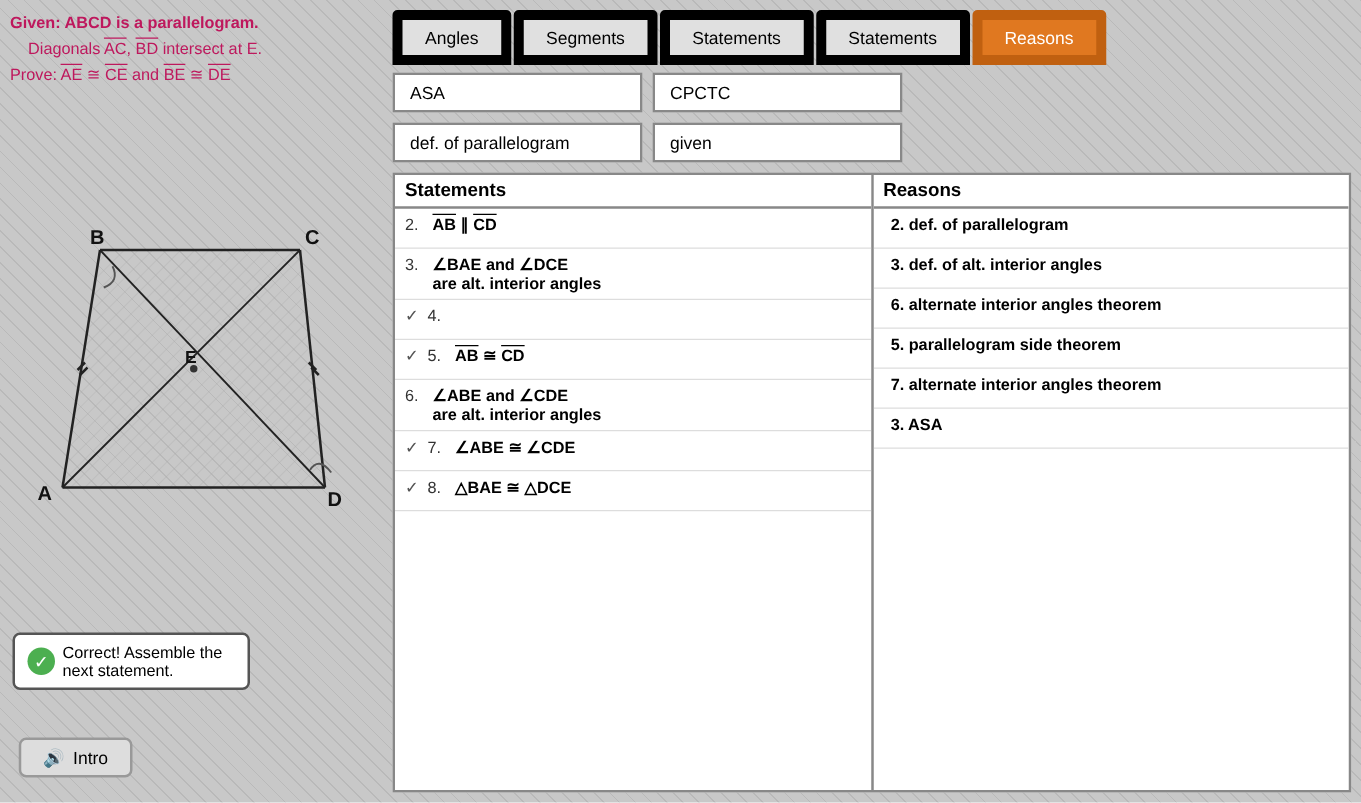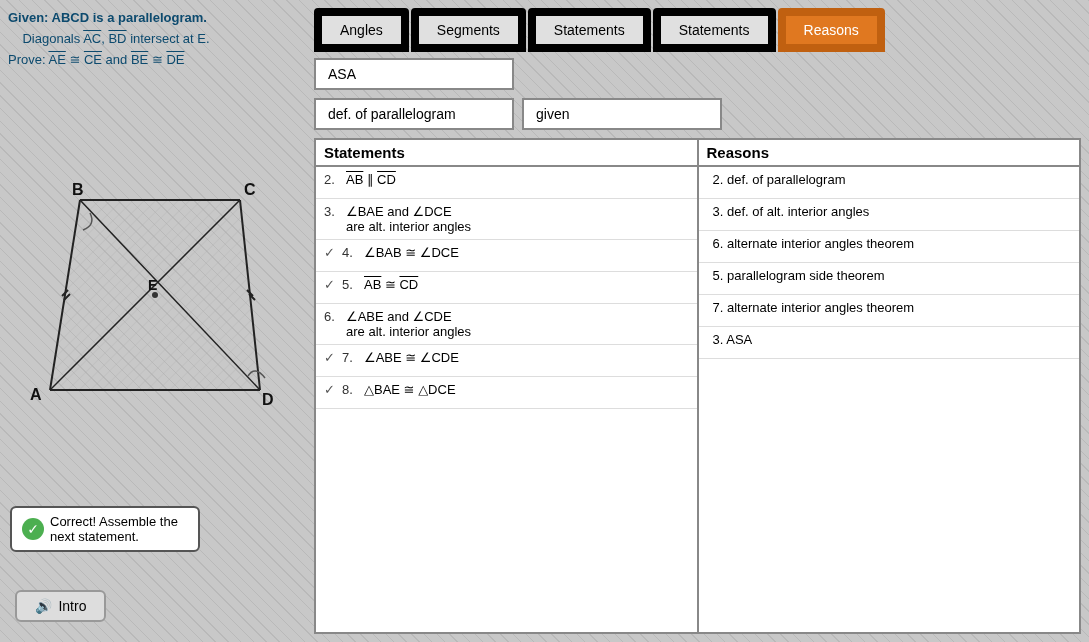--- a/index.html
+++ b/index.html
@@ -39,21 +39,21 @@
       width: 310px;
       height: 100%;
       position: relative;
       flex-shrink: 0;
     }
 
     .given-text {
       position: absolute;
       top: 8px;
       left: 8px;
-      color: #0c4a6e;
+      color: #be185d;
       font-size: 13px;
       line-height: 1.6;
       z-index: 5;
     }
 
     .given-text .given-line { font-weight: bold; }
 
     .correct-badge {
       position: absolute;
       bottom: 90px;
@@ -193,20 +193,21 @@
     }
 
     .proof-row .row-check {
       min-width: 18px;
       color: #555;
       font-size: 13px;
     }
 
     .proof-row .row-content {
       flex: 1;
+      font-weight: bold;
     }
 
     .reasons-col .proof-row {
       padding: 5px 14px;
     }
 
     
     .statements-col::-webkit-scrollbar,
     .reasons-col::-webkit-scrollbar {
       width: 10px;
@@ -303,20 +304,21 @@
     <div class="tab-bar">
       <div class="tab">Angles</div>
       <div class="tab">Segments</div>
       <div class="tab">Statements</div>
       <div class="tab">Statements</div>
       <div class="tab active">Reasons</div>
     </div>
 
     <div class="drag-area">
       <div class="drag-item">ASA</div>
+      <div class="drag-item">CPCTC</div>
     </div>
     <div class="drag-area">
       <div class="drag-item">def. of parallelogram</div>
       <div class="drag-item">given</div>
     </div>
 
     <div class="proof-area">
 
       <div class="statements-col">
         <div class="col-header">Statements</div>
@@ -331,23 +333,20 @@
         <div class="proof-row">
           <span class="row-num">3.</span>
           <span class="row-content">
             ∠BAE and ∠DCE<br>are alt. interior angles
           </span>
         </div>
 
         <div class="proof-row">
           <span class="row-check">✓</span>
           <span class="row-num">4.</span>
-          <span class="row-content">
-            ∠BAB ≅ ∠DCE
-          </span>
         </div>
 
         <div class="proof-row">
           <span class="row-check">✓</span>
           <span class="row-num">5.</span>
           <span class="row-content">
             <span class="overline-text">AB</span> ≅ <span class="overline-text">CD</span>
           </span>
         </div>
 

